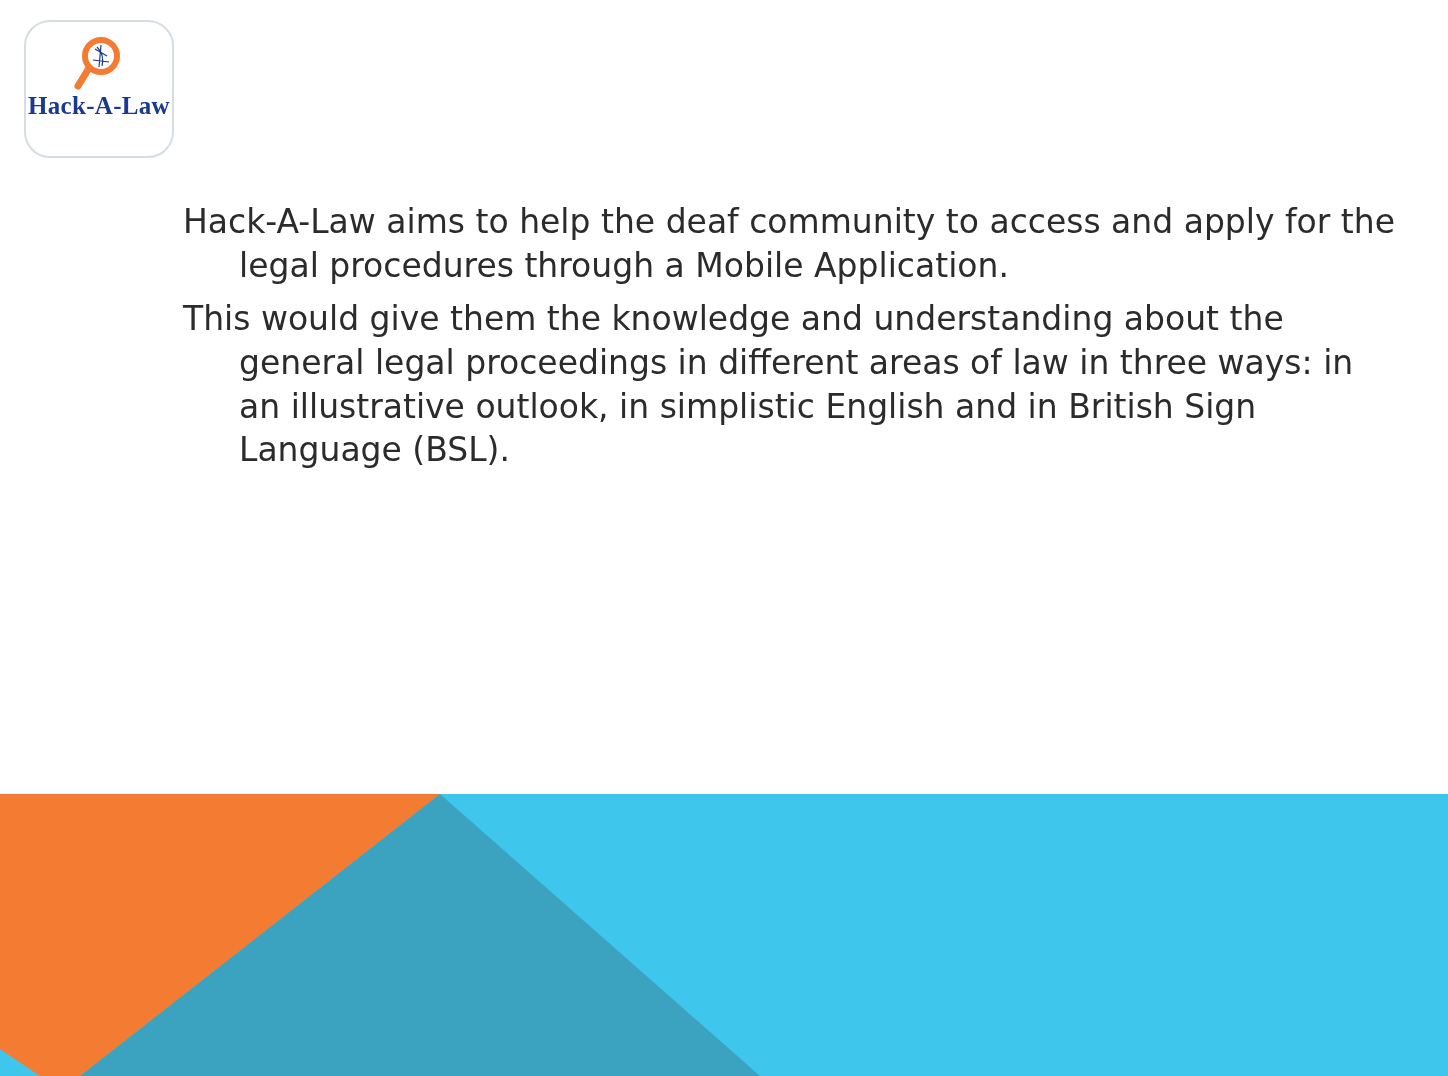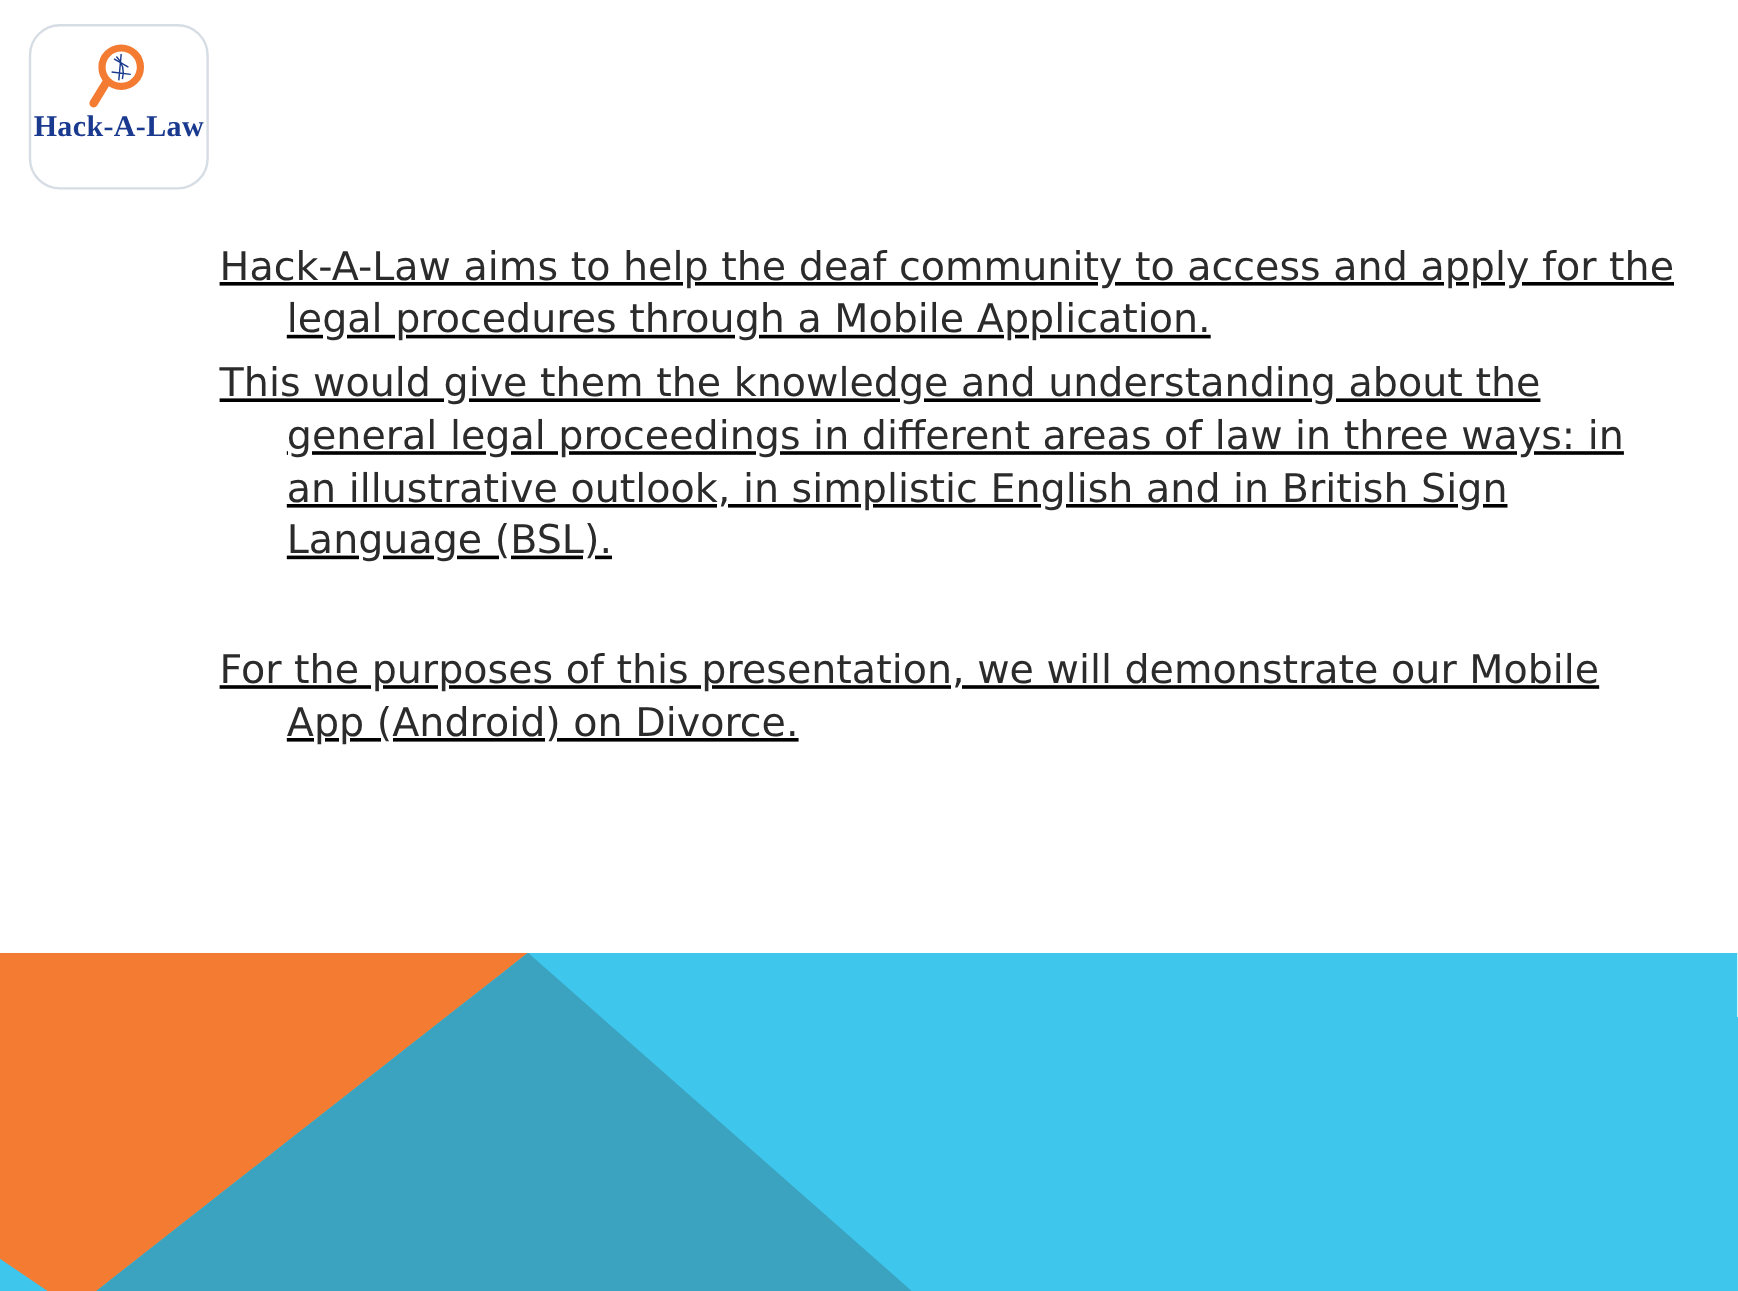--- a/index.html
+++ b/index.html
@@ -71,21 +71,20 @@
     font-family: "Liberation Sans", sans-serif;
     white-space: nowrap;
   }
 
   
   .body-block {
     position: absolute;
     left: 183px;
     top: 200px;
     width: 1220px;
-    text-decoration: underline;
   }
   .para {
     font-size: 33px;
     line-height: 1.33;
     color: #2b2b2b;
     margin: 0 0 9px 0;
     padding-left: 56px;
     text-indent: -56px;
     font-family: "DejaVu Sans", sans-serif;
     font-weight: 400;
@@ -123,21 +122,20 @@
         <line x1="18" y1="32" x2="7" y2="50" stroke="#F47B32" stroke-width="7" stroke-linecap="round"></line>
       </svg>
     </div>
     <div class="logo-text">Hack-A-Law</div>
   </div>
 
 
   <div class="body-block">
     <p class="para">Hack-A-Law aims to help the deaf community to access and apply for the legal procedures through a Mobile Application.</p>
     <p class="para">This would give them the knowledge and understanding about the general legal proceedings in different areas of law in three ways: in an illustrative outlook, in simplistic English and in British Sign Language (BSL).</p>
-    <p class="para spaced-before">For the purposes of this presentation, we will demonstrate our Mobile App (Android) on Divorce.</p>
   </div>
 
   <div class="band">
     <svg width="1448" height="282" viewBox="0 0 1448 282" xmlns="http://www.w3.org/2000/svg">
       <rect x="0" y="0" width="1448" height="282" fill="#3FC6EC"></rect>
       <polygon points="0,0 440,0 80,282 0,282" fill="#F47B32"></polygon>
       <polygon points="440,0 760,282 80,282" fill="#3BA3BF"></polygon>
       <polygon points="0,255 40,282 0,282" fill="#3FC6EC"></polygon>
     </svg>
   </div>

